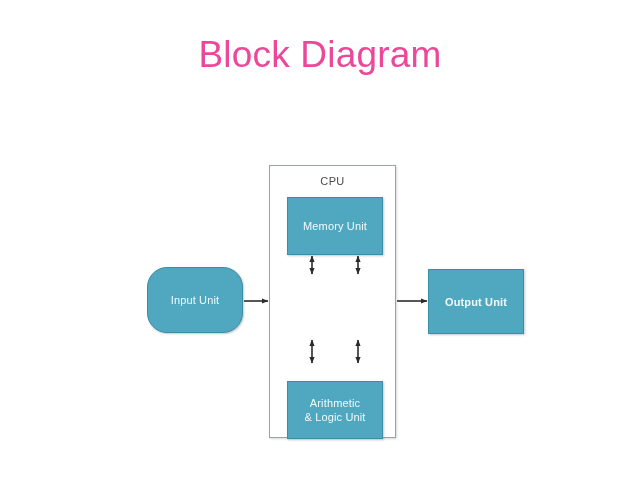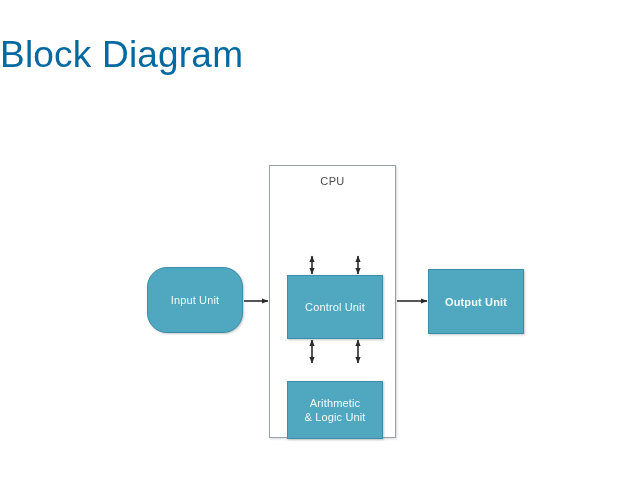--- a/index.html
+++ b/index.html
@@ -24,23 +24,24 @@
     height: 480px;
     background: #ffffff;
   }
 
   
   #slide-title {
     position: absolute;
     left: 0;
     top: 33px;
     width: 640px;
+    text-align: center;
     font-size: 37px;
     font-weight: 400;
-    color: #0369a1;
+    color: #ec4899;
     letter-spacing: 0.2px;
     line-height: 44px;
     white-space: nowrap;
   }
 
   
   #diagram {
     position: absolute;
     left: 0;
     top: 0;
@@ -149,24 +150,24 @@
 
   <div id="diagram">
 
     <div id="cpu-container"></div>
     <div id="cpu-label">CPU</div>
 
     <div class="block" id="block-input">
       <span class="label-line">Input Unit</span>
     </div>
 
-
-    <div class="block" id="block-control">
-      <span class="label-line">Control Unit</span>
-    </div>
+    <div class="block" id="block-memory">
+      <span class="label-line">Memory Unit</span>
+    </div>
+
 
     <div class="block" id="block-alu">
       <div>
         <span class="label-line">Arithmetic</span>
         <span class="label-line">&amp; Logic Unit</span>
       </div>
     </div>
 
     <div class="block" id="block-output">
       <span class="label-line">Output Unit</span>

